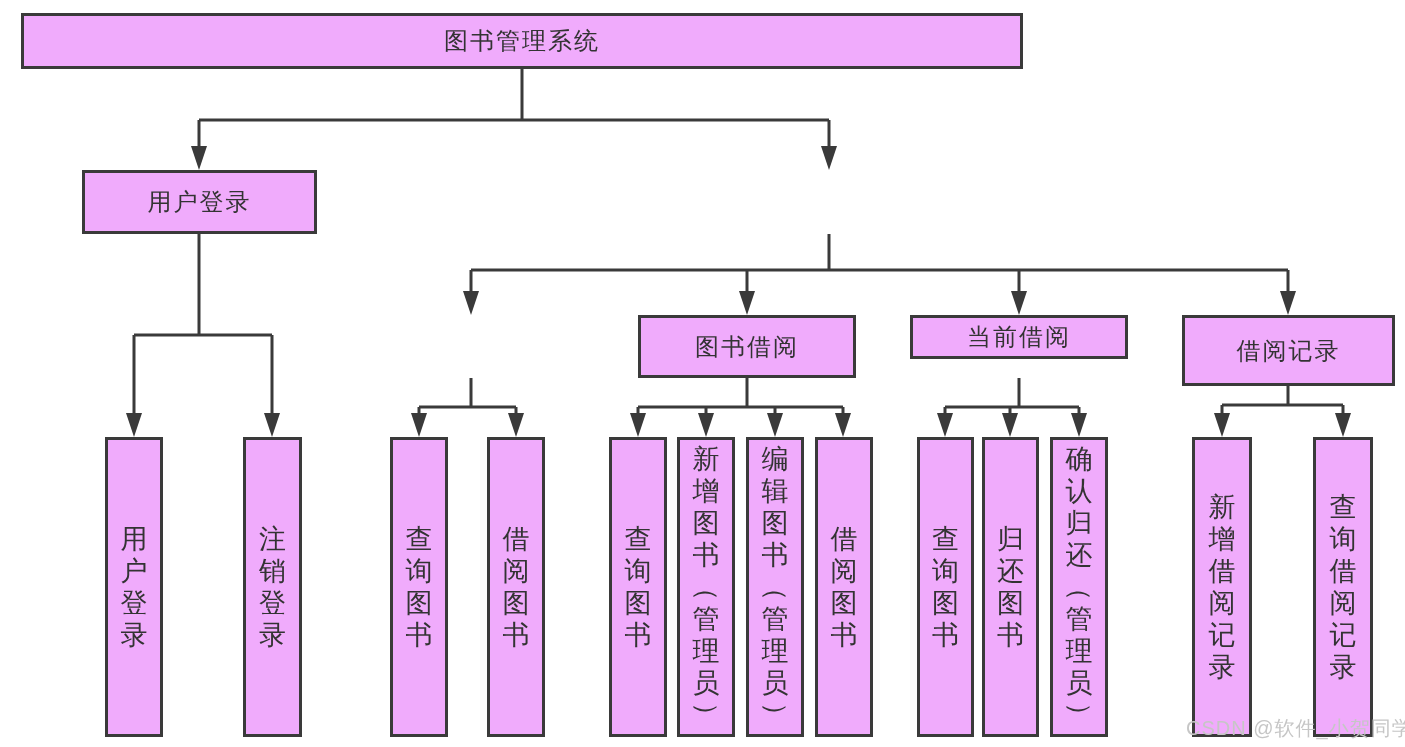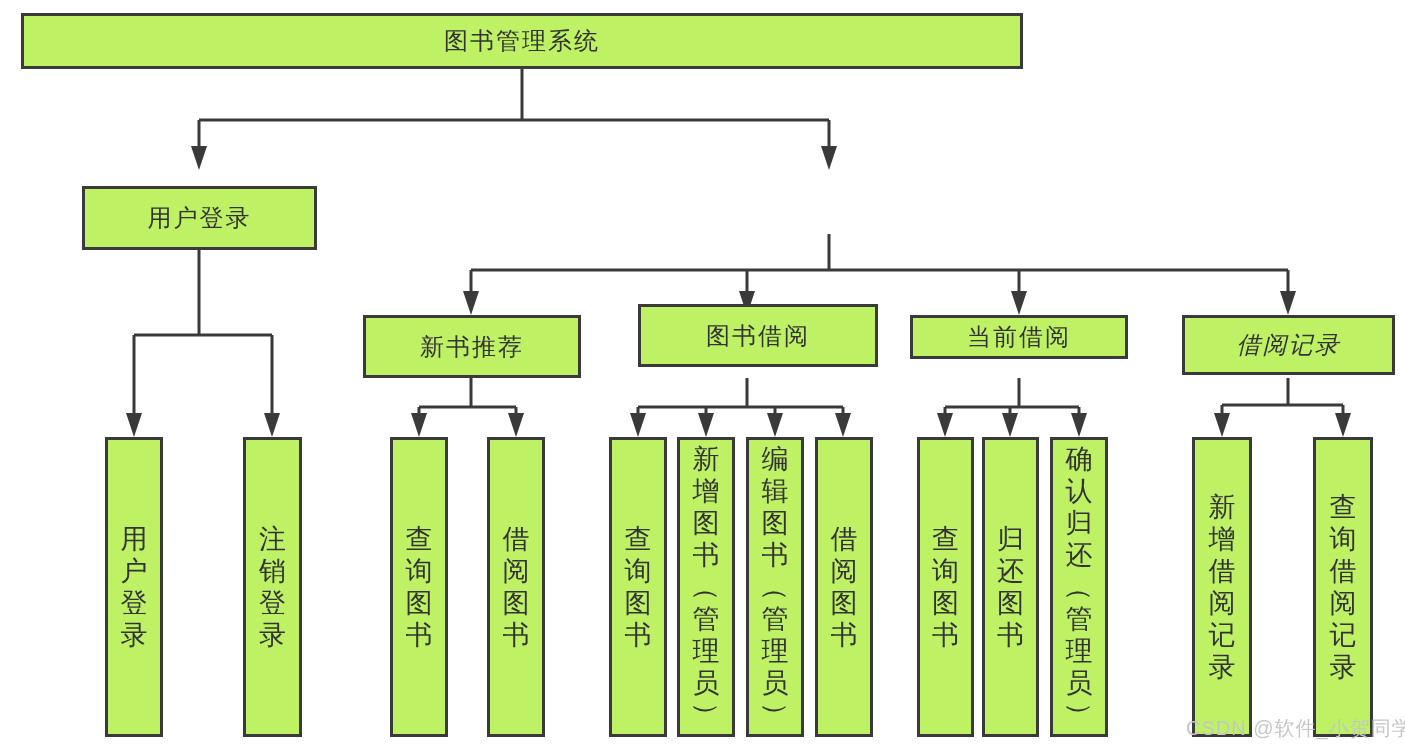--- a/index.html
+++ b/index.html
@@ -14,21 +14,21 @@
   .canvas{
     position:relative;
     width:1405px;height:747px;
     background:var(--bg);
     overflow:hidden;
   }
   .connectors{position:absolute;left:0;top:0;width:1405px;height:747px;}
   .box{
     position:absolute;
     border:3px solid var(--line);
-    background:#bef264;
+    background:#f0abfc;
     display:flex;
     align-items:center;
     justify-content:center;
     font-size:24px;
     letter-spacing:2px;
     color:var(--text);
     line-height:1;
   }
   .leaf{
     flex-direction:column;
@@ -78,26 +78,25 @@
       <polygon points="937,413 953,413 945,437"></polygon>
       <polygon points="1002,413 1018,413 1010,437"></polygon>
       <polygon points="1071,413 1087,413 1079,437"></polygon>
       <polygon points="1214,413 1230,413 1222,437"></polygon>
       <polygon points="1335,413 1351,413 1343,437"></polygon>
     </g>
   </svg>
 
   <div class="box" style="left:21px;top:13px;width:1002px;height:56px;">图书管理系统</div>
 
-  <div class="box" style="left:82px;top:170px;width:235px;height:64px;margin-top:16px;">用户登录</div>
+  <div class="box" style="left:82px;top:170px;width:235px;height:64px;">用户登录</div>
 
-  <div class="box" style="left:363px;top:315px;width:218px;height:63px;">新书推荐</div>
-  <div class="box" style="left:638px;top:304px;width:240px;height:63px;">图书借阅</div>
+  <div class="box" style="left:638px;top:315px;width:218px;height:63px;">图书借阅</div>
   <div class="box" style="left:910px;top:315px;width:218px;height:44px;">当前借阅</div>
-  <div class="box" style="left:1182px;top:315px;width:213px;height:60px;font-style:italic;">借阅记录</div>
+  <div class="box" style="left:1182px;top:315px;width:213px;height:71px;">借阅记录</div>
 
   <div class="box leaf" style="left:105px;top:437px;width:58px;height:300px;">
       <span>用</span>
       <span>户</span>
       <span>登</span>
       <span>录</span>
     </div>
   <div class="box leaf" style="left:243px;top:437px;width:59px;height:300px;">
       <span>注</span>
       <span>销</span>

